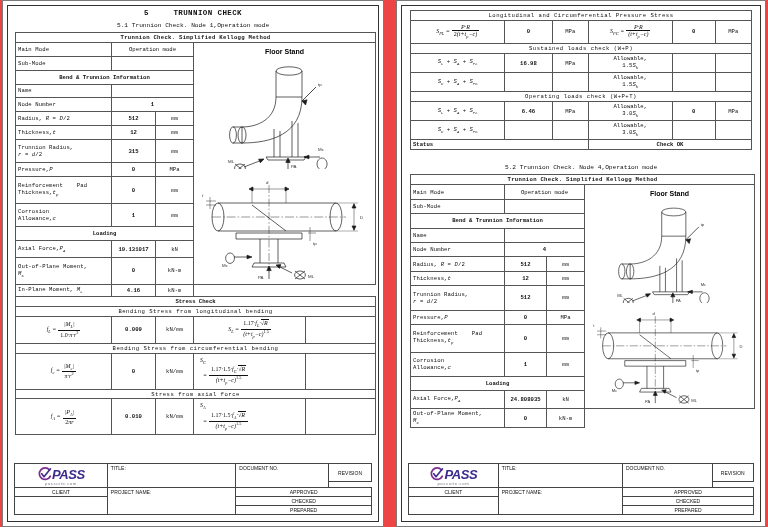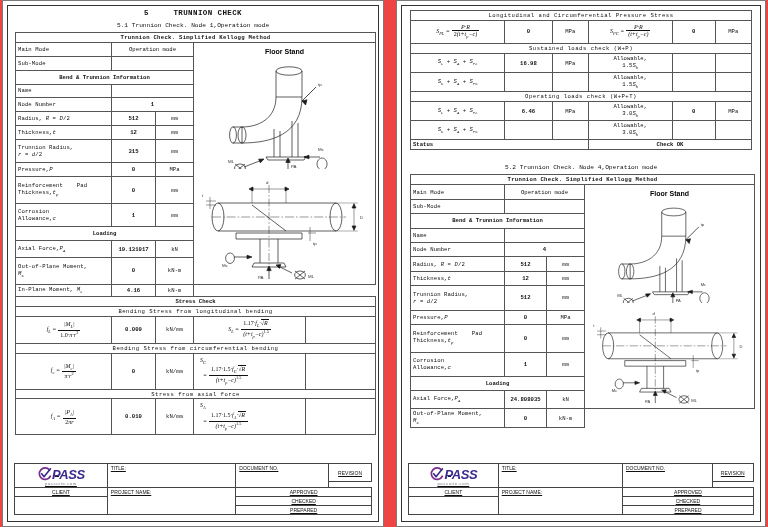--- a/index.html
+++ b/index.html
@@ -118,21 +118,20 @@
 
   
   .footer { width: 100%; border-collapse: collapse; table-layout: fixed; }
   .footer td {
     border: 0.7px solid #444;
     font-family: "Liberation Sans", sans-serif;
     font-size: 5px;
     color: #111;
     padding: 1px 3px;
     vertical-align: top;
-    text-decoration: underline;
   }
   .footer td.c { text-align:center; vertical-align: middle; }
   .logo-wrap { text-align:center; padding: 2px 0 1px 0 !important; vertical-align: middle !important;}
   .logo-text {
     font-family: "Liberation Sans", sans-serif;
     font-weight: bold;
     font-style: italic;
     font-size: 13px;
     color: #3b2a8c;
     letter-spacing: -0.4px;

